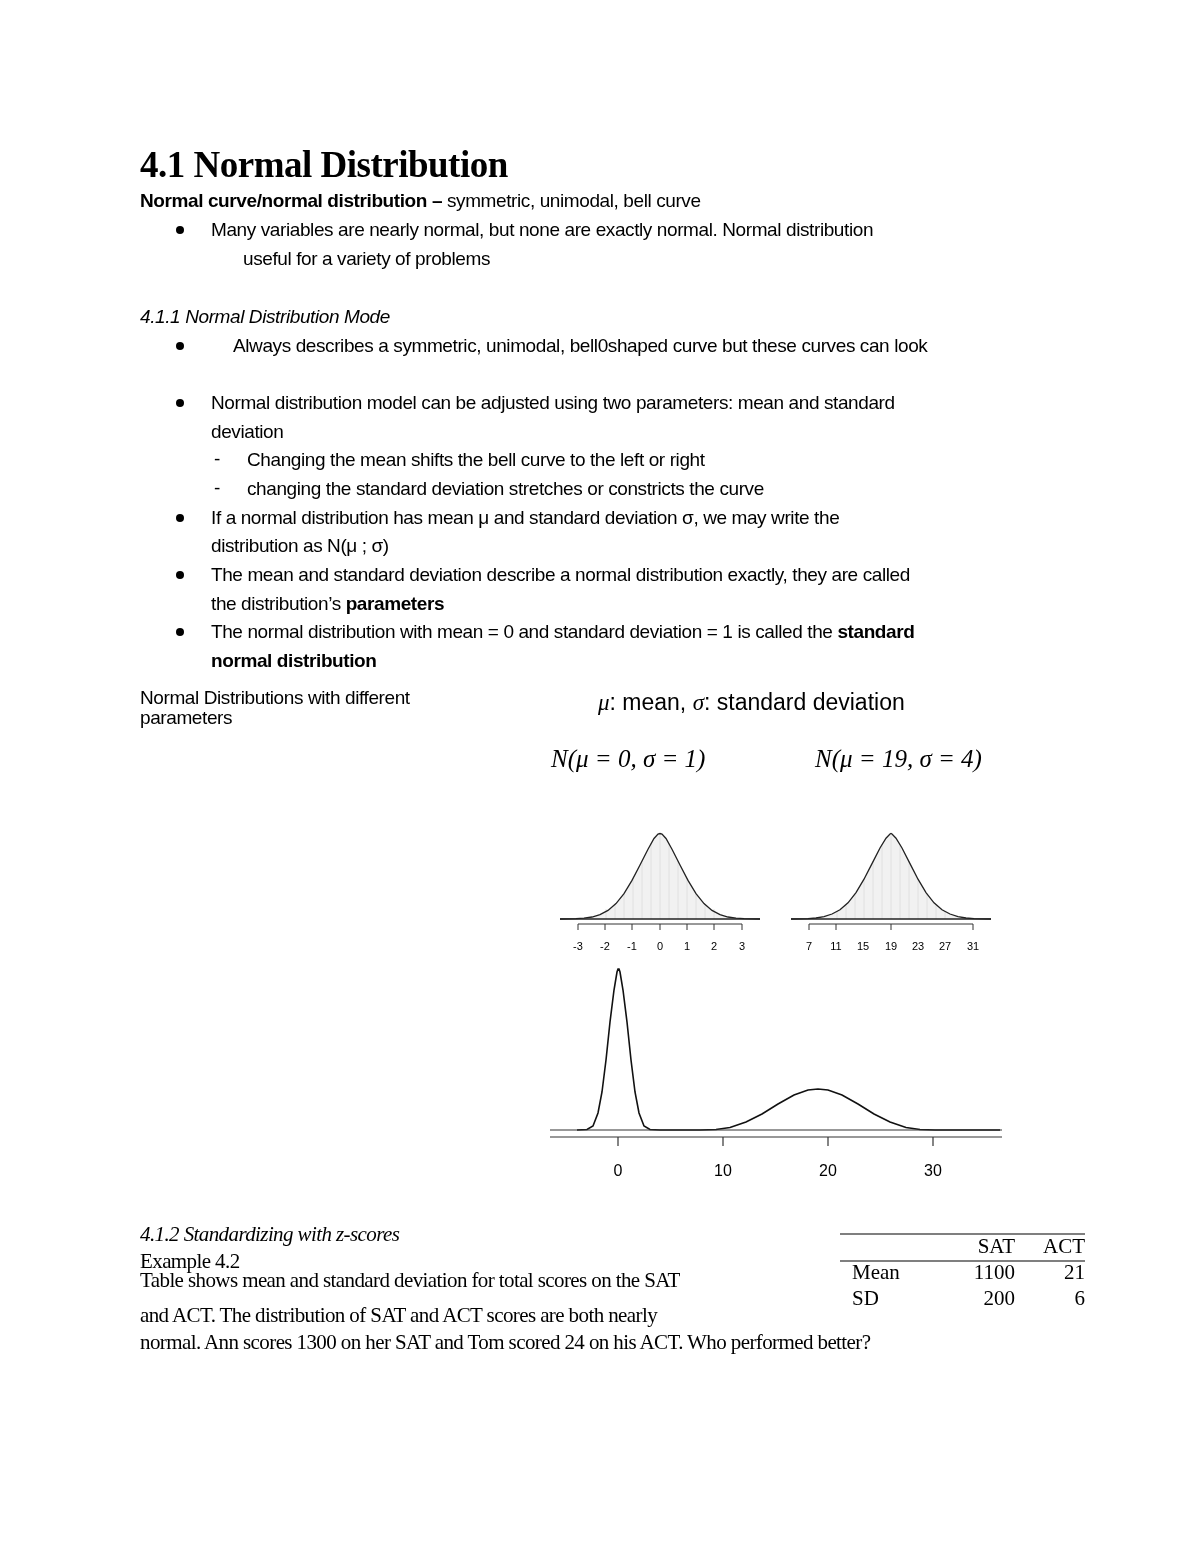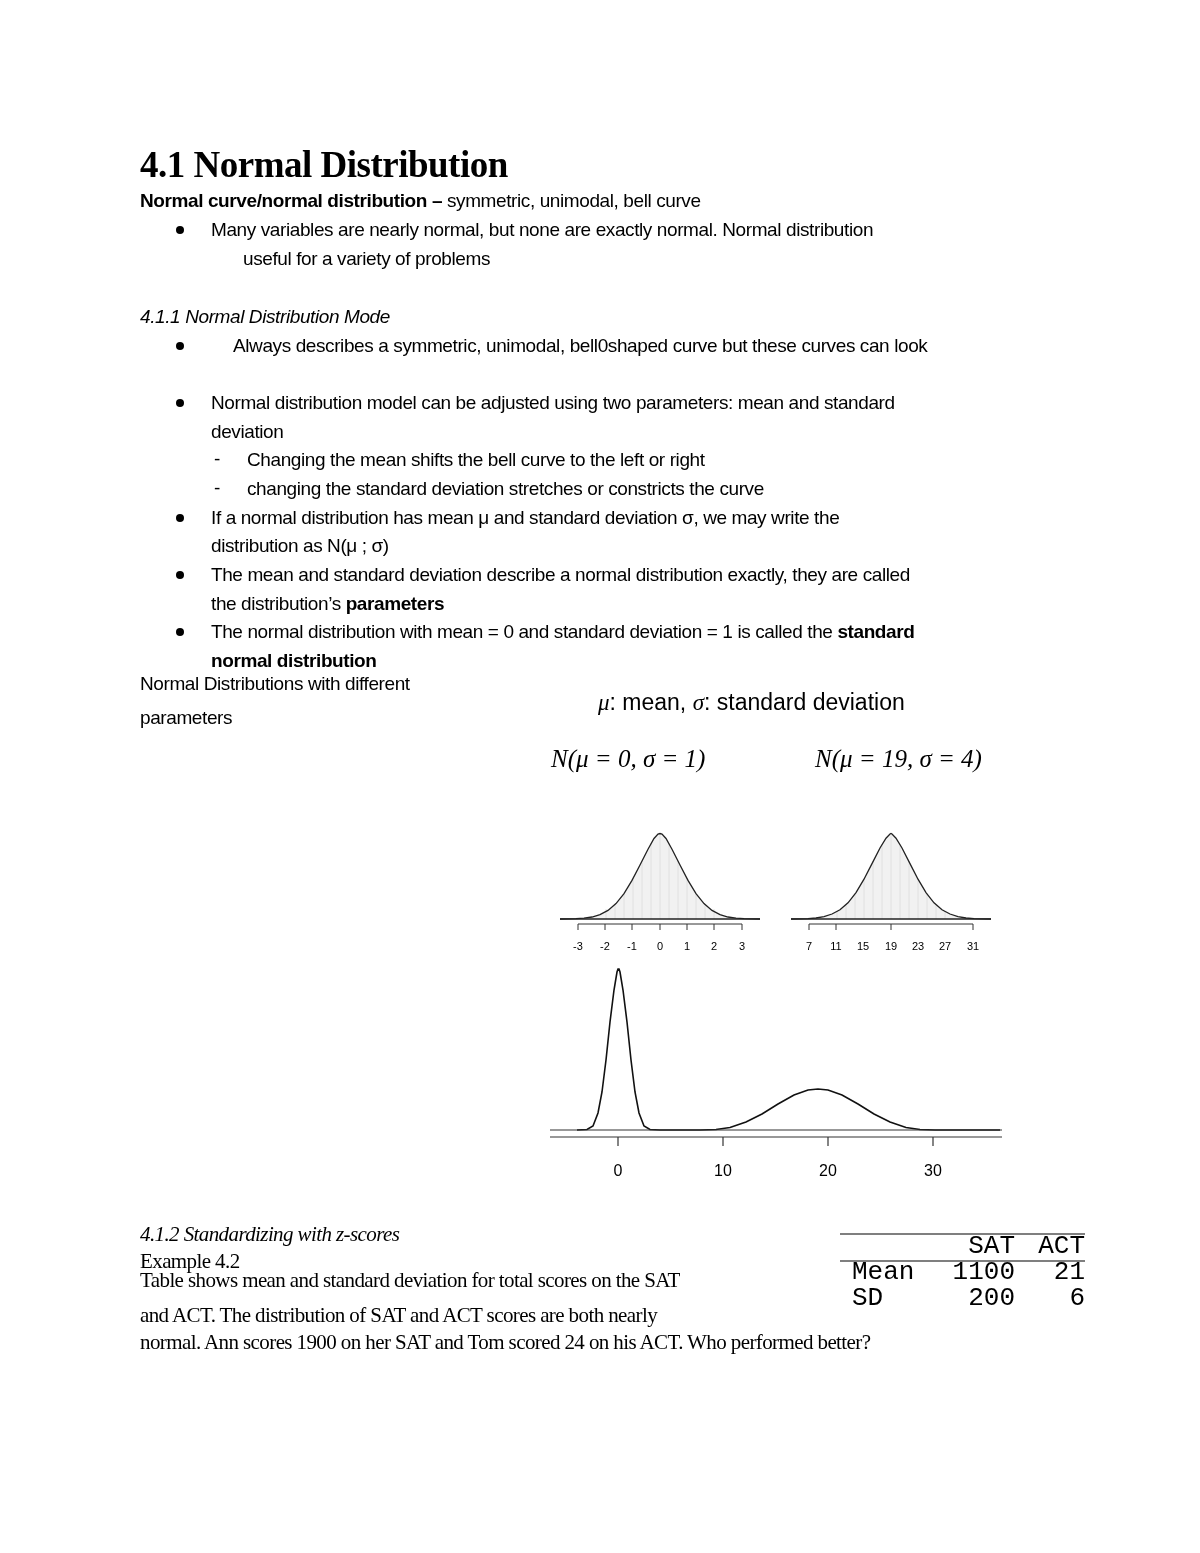--- a/index.html
+++ b/index.html
@@ -7,21 +7,21 @@
   .page { position:absolute; left:0; top:0; width:1200px; height:1377px; }
   .h1 { position:absolute; left:140px; top:143px; font-family:"Liberation Serif", serif; font-weight:bold; font-size:37px; letter-spacing:-0.5px; }
   .txt { position:absolute; font-family:"Liberation Sans", sans-serif; font-size:19px; line-height:28.7px; letter-spacing:-0.4px; white-space:nowrap; }
   .b { font-weight:bold; }
   .it { font-style:italic; }
   .bullet { position:absolute; width:8px; height:8px; border-radius:50%; background:#000; }
   .dash { position:absolute; font-size:19px; font-family:"Liberation Sans", sans-serif; }
   .serif { font-family:"Liberation Serif", serif; }
   .figlabel { position:absolute; white-space:nowrap; }
   svg text { font-family:"Liberation Sans", sans-serif; }
-  table.tbl { position:absolute; left:840px; top:1233px; border-collapse:collapse; font-family:Liberation Mono, monospace; font-size:26px; }
+  table.tbl { position:absolute; left:840px; top:1233px; border-collapse:collapse; font-family:Liberation Serif, serif; font-size:21px; }
   table.tbl td, table.tbl th { padding:0 0 0 0; font-weight:normal; line-height:26px; }
 </style>
 </head>
 <body>
 
 <div class="page">
 
   <div class="h1">4.1 Normal Distribution</div>
 
   <div class="txt" style="left:140px; top:187px;"><span class="b">Normal curve/normal distribution –</span><span> symmetric, unimodal, bell curve</span></div>
@@ -49,21 +49,21 @@
   <div class="txt" style="left:211px; top:532px;">distribution as N(μ ; σ)</div>
 
   <div class="bullet" style="left:176px; top:571px;"></div>
   <div class="txt" style="left:211px; top:561px;">The mean and standard deviation describe a normal distribution exactly, they are called</div>
   <div class="txt" style="left:211px; top:590px;"><span>the distribution’s </span><span class="b">parameters</span></div>
 
   <div class="bullet" style="left:176px; top:628px;"></div>
   <div class="txt" style="left:211px; top:618px;"><span>The normal distribution with mean = 0 and standard deviation = 1 is called the </span><span class="b">standard</span></div>
   <div class="txt b" style="left:211px; top:647px;">normal distribution</div>
 
-  <div class="txt" style="left:140px; top:670px;">Normal Distributions with different</div>
+  <div class="txt" style="left:140px; top:684px;">Normal Distributions with different</div>
   <div class="txt" style="left:140px; top:704px;">parameters</div>
 
   <div class="figlabel" style="left:598px; top:689px; font-size:23px; font-family:'Liberation Sans', sans-serif;"><span class="serif it">μ</span><span>: mean, </span><span class="serif it">σ</span><span>: standard deviation</span></div>
 
   <div class="figlabel serif it" style="left:551px; top:745px; font-size:25px;">N(μ = 0, σ = 1)</div>
   <div class="figlabel serif it" style="left:815px; top:745px; font-size:25px;">N(μ = 19, σ = 4)</div>
 
   <svg style="position:absolute; left:0; top:0;" width="1200" height="1553">
 
     <g>
@@ -162,21 +162,21 @@
     </g>
 
     <line x1="840" y1="1234" x2="1085" y2="1234" stroke="#000" stroke-width="1.2"></line>
     <line x1="840" y1="1261" x2="1085" y2="1261" stroke="#000" stroke-width="1.2"></line>
   </svg>
 
   <div class="txt serif it" style="left:140px; top:1220px; font-size:21px; letter-spacing:-0.6px;">4.1.2 Standardizing with z-scores</div>
   <div class="txt serif" style="left:140px; top:1247px; font-size:21px; letter-spacing:-0.6px;">Example 4.2</div>
   <div class="txt serif" style="left:140px; top:1266px; font-size:21px; letter-spacing:-0.6px;">Table shows mean and standard deviation for total scores on the SAT</div>
   <div class="txt serif" style="left:140px; top:1301px; font-size:21px; letter-spacing:-0.6px;">and ACT. The distribution of SAT and ACT scores are both nearly</div>
-  <div class="txt serif" style="left:140px; top:1328px; font-size:21px; letter-spacing:-0.6px;">normal. Ann scores 1900 on her SAT and Tom scored 24 on his ACT. Who performed better?</div>
+  <div class="txt serif" style="left:140px; top:1328px; font-size:21px; letter-spacing:-0.6px;">normal. Ann scores 1300 on her SAT and Tom scored 24 on his ACT. Who performed better?</div>
 
   <table class="tbl">
     <tbody>
         <tr>
       <th style="width:95px; text-align:left; padding-top:0;"></th>
       <th style="width:80px; text-align:right;">SAT</th>
       <th style="width:70px; text-align:right; padding-right:10px;">ACT</th>
     </tr>
     <tr>
       <td style="text-align:left; padding-left:12px;">Mean</td>

